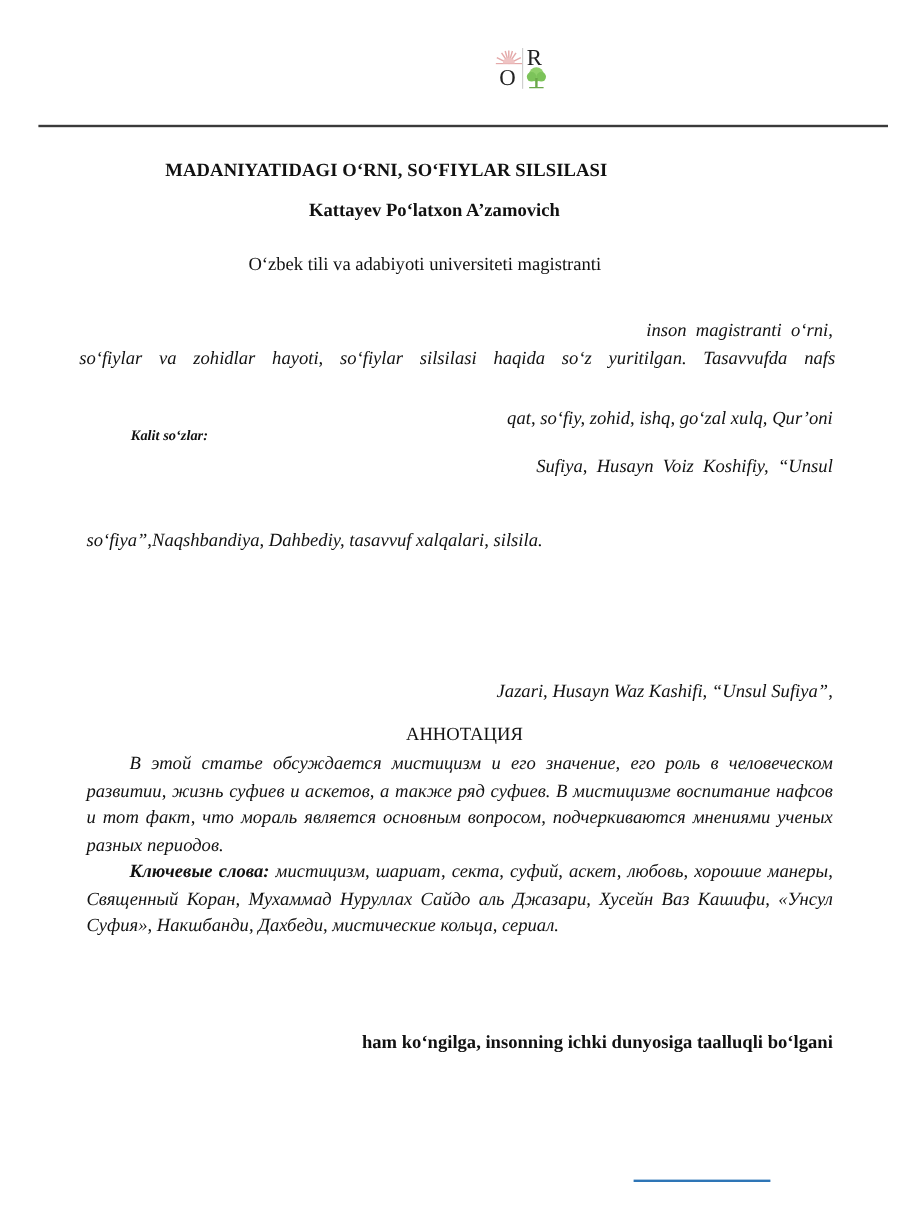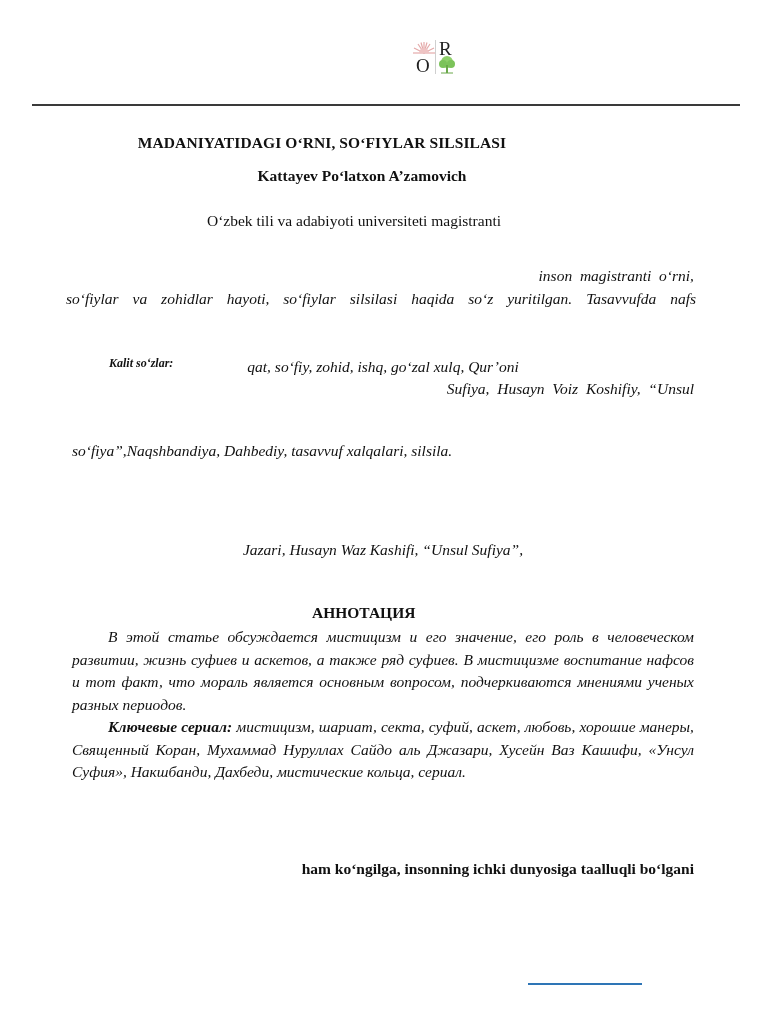--- a/index.html
+++ b/index.html
@@ -84,33 +84,34 @@
     .abstract-frag2 { top: 288px; }
 
     .keywords-label {
       position: absolute;
       left: 109px;
       top: 356px;
       font-size: 12px;
       font-weight: bold;
       font-style: italic;
     }
-    .kw-line1 { top: 356px; text-align: center; }
+    .kw-line1 { top: 338px; }
     .kw-line2 { top: 378px; }
     .kw-line3 { top: 400px; margin-top: 40px; }
 
-    .en-frag { top: 539px; text-align: center; }
+    .en-frag { top: 566px; }
 
     .annot-heading {
       position: absolute;
       top: 604px;
       left: 312px;
       width: 150px;
+      text-align: center;
       font-size: 15.5px;
-      font-weight: bold;
+      font-weight: normal;
     }
     .ru-abstract {
       top: 626px;
       text-indent: 36px;
       text-align: justify;
       text-align-last: left;
       font-style: italic;
       font-family: Liberation Serif, serif;
     }
     .ru-keywords {
@@ -181,17 +182,17 @@
 
 <div class="keywords-label">Kalit so‘zlar:</div>
 <div class="para italic right kw-line1">qat, so‘fiy, zohid, ishq, go‘zal xulq, Qur’oni</div>
 <div class="para italic right kw-line2" style="white-space:pre;">Sufiya,  Husayn  Voiz  Koshifiy,  “Unsul</div>
 <div class="para italic kw-line3" style="left:72px;">so‘fiya”,Naqshbandiya, Dahbediy, tasavvuf xalqalari, silsila.</div>
 
 <div class="para italic right en-frag">Jazari, Husayn Waz Kashifi, “Unsul Sufiya”,</div>
 
 <div class="annot-heading">АННОТАЦИЯ</div>
 <div class="para ru-abstract">В этой статье обсуждается мистицизм и его значение, его роль в человеческом развитии, жизнь суфиев и аскетов, а также ряд суфиев. В мистицизме воспитание нафсов и тот факт, что мораль является основным вопросом, подчеркиваются мнениями ученых разных периодов.</div>
-<div class="para ru-keywords"><span class="kw-ru-label">Ключевые сериал:</span><span> мистицизм, шариат, секта, суфий, аскет, любовь, хорошие манеры, Священный Коран, Мухаммад Нуруллах Сайдо аль Джазари, Хусейн Ваз Кашифи, «Унсул Суфия», Накшбанди, Дахбеди, мистические кольца, сериал.</span></div>
+<div class="para ru-keywords"><span class="kw-ru-label">Ключевые слова:</span><span> мистицизм, шариат, секта, суфий, аскет, любовь, хорошие манеры, Священный Коран, Мухаммад Нуруллах Сайдо аль Джазари, Хусейн Ваз Кашифи, «Унсул Суфия», Накшбанди, Дахбеди, мистические кольца, сериал.</span></div>
 
 <div class="body-frag">ham ko‘ngilga, insonning ichki dunyosiga taalluqli bo‘lgani</div>
 
 <div class="footnote-rule"></div>
 
 </body></html>

